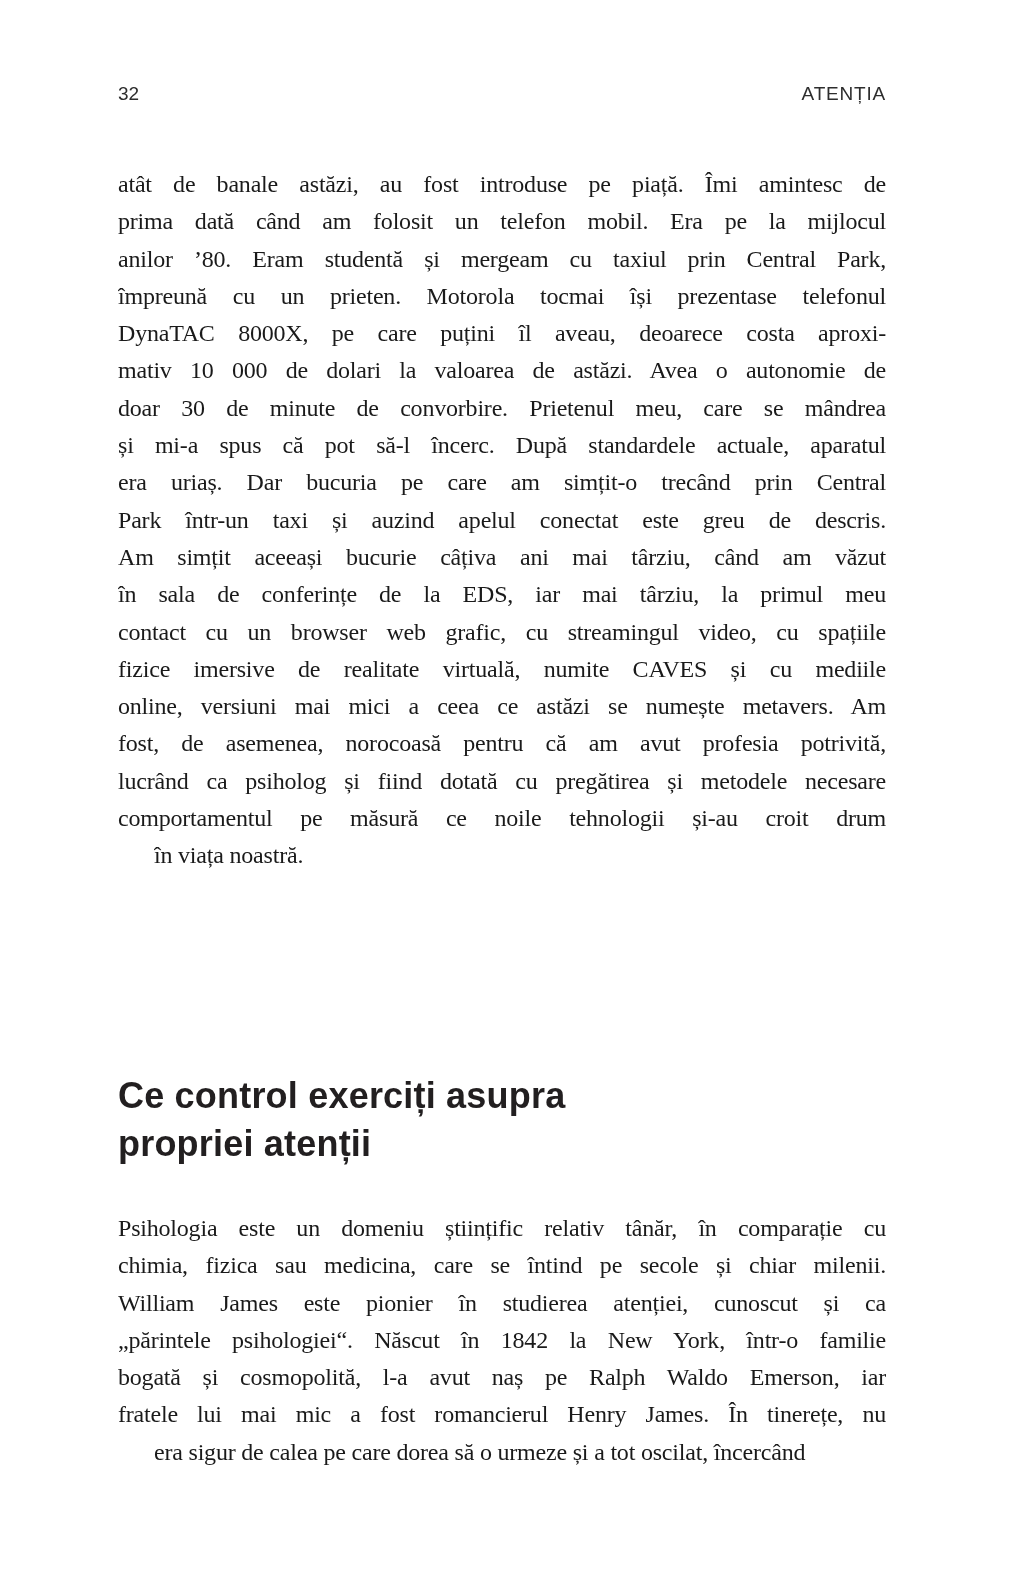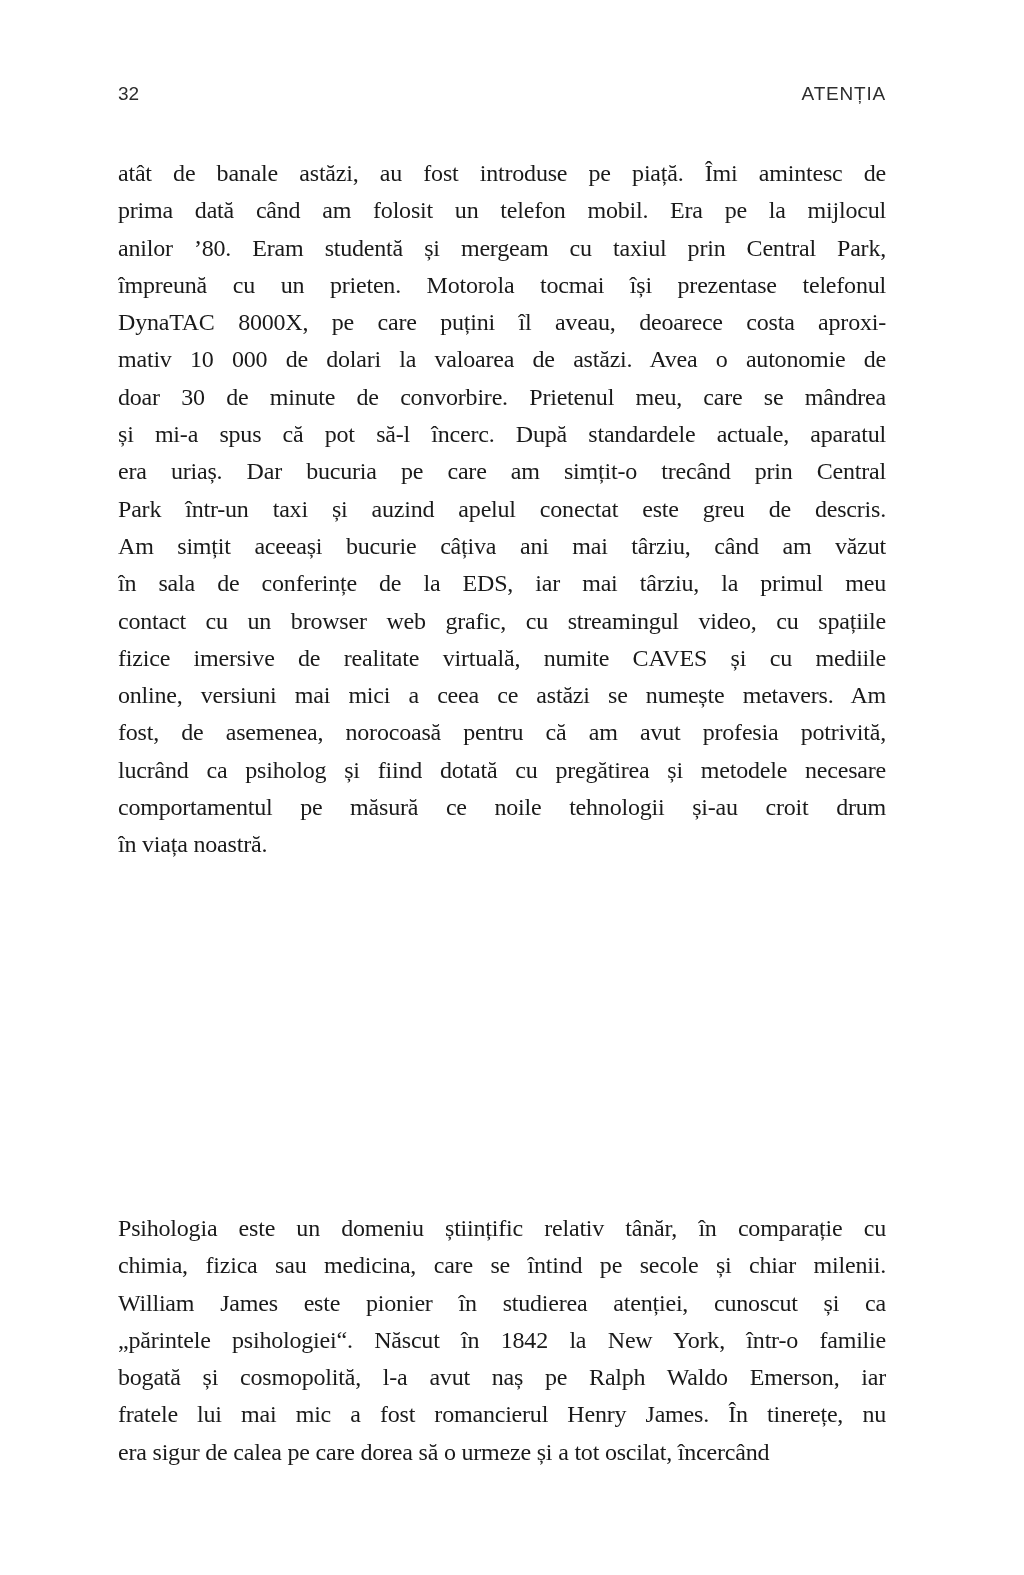--- a/index.html
+++ b/index.html
@@ -44,22 +44,23 @@
     color: #1a1a1a;
   }
   .para .line {
     text-align: justify;
     text-align-last: justify;
     height: 37.3px;
     overflow: hidden;
   }
   .para .line.last {
     text-align-last: left;
+    margin-left: 36px;
   }
-  .para-1 { top: 155px; }
+  .para-1 { top: 166px; }
   .para-2 { top: 1210px; }
   
   .section-heading {
     position: absolute;
     left: 118px;
     top: 1072px;
     width: 768px;
     margin: 0;
     font-family: "Liberation Sans", sans-serif;
     font-weight: 700;
@@ -99,20 +100,24 @@
       <div class="line">în sala de conferințe de la EDS, iar mai târziu, la primul meu</div>
       <div class="line">contact cu un browser web grafic, cu streamingul video, cu spațiile</div>
       <div class="line">fizice imersive de realitate virtuală, numite CAVES și cu mediile</div>
       <div class="line">online, versiuni mai mici a ceea ce astăzi se numește metavers. Am</div>
       <div class="line">fost, de asemenea, norocoasă pentru că am avut profesia potrivită,</div>
       <div class="line">lucrând ca psiholog și fiind dotată cu pregătirea și metodele necesare</div>
       <div class="line">comportamentul pe măsură ce noile tehnologii și-au croit drum</div>
       <div class="line last">în viața noastră.</div>
     </div>
 
+  <h2 class="section-heading">
+      <div class="line">Ce control exerciți asupra</div>
+      <div class="line last">propriei atenții</div>
+    </h2>
 
   <div class="para para-2">
       <div class="line">Psihologia este un domeniu științific relativ tânăr, în comparație cu</div>
       <div class="line">chimia, fizica sau medicina, care se întind pe secole și chiar milenii.</div>
       <div class="line">William James este pionier în studierea atenției, cunoscut și ca</div>
       <div class="line">„părintele psihologiei“. Născut în 1842 la New York, într-o familie</div>
       <div class="line">bogată și cosmopolită, l-a avut naș pe Ralph Waldo Emerson, iar</div>
       <div class="line">fratele lui mai mic a fost romancierul Henry James. În tinerețe, nu</div>
       <div class="line last">era sigur de calea pe care dorea să o urmeze și a tot oscilat, încercând</div>
     </div>

